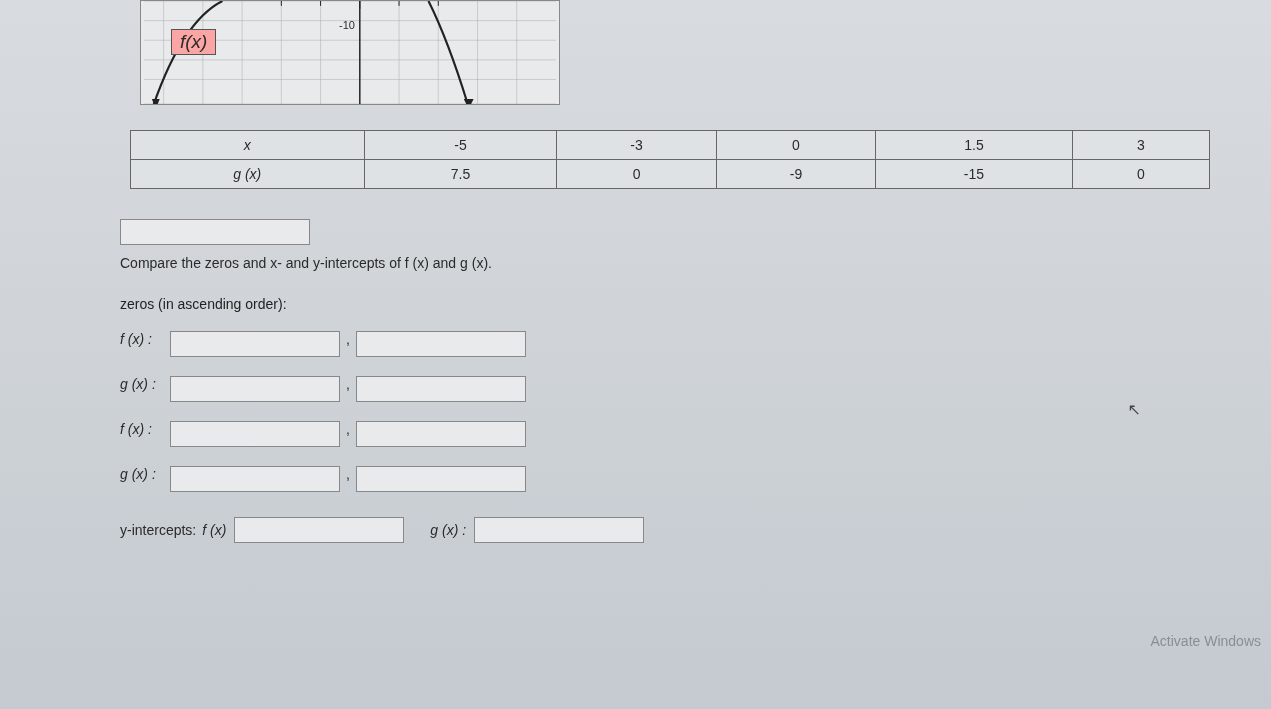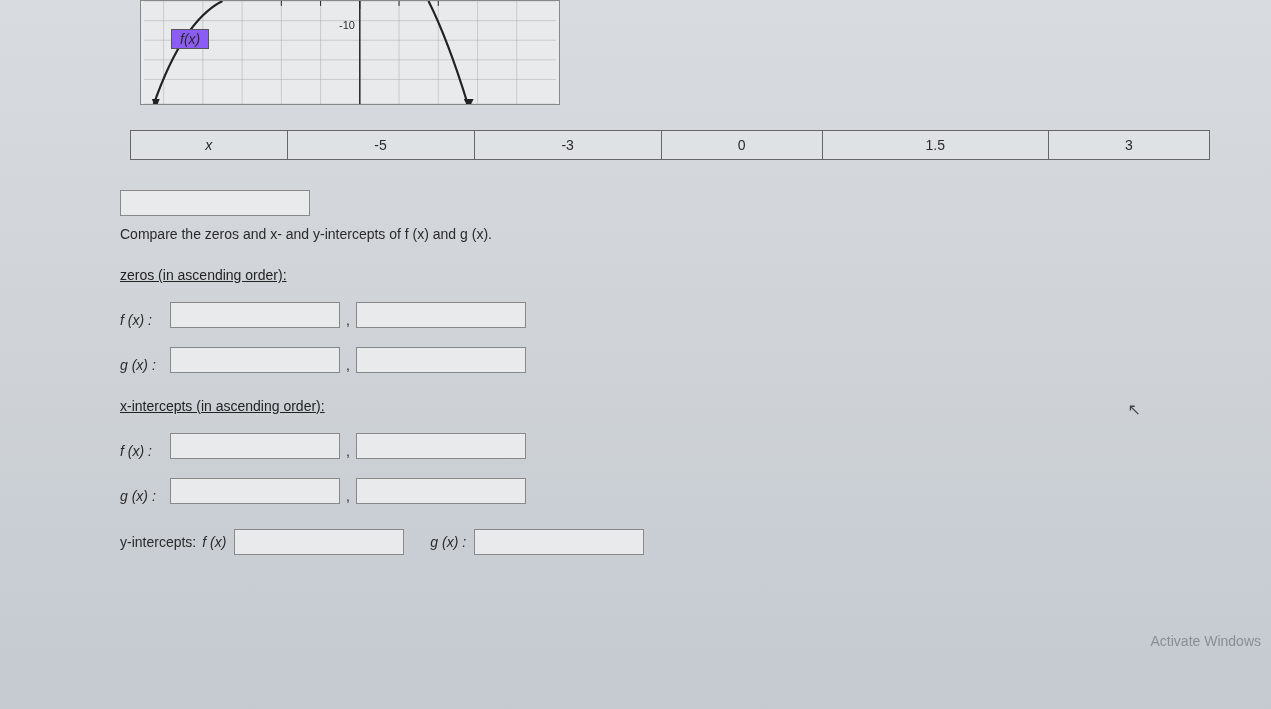--- a/index.html
+++ b/index.html
@@ -24,22 +24,22 @@
       overflow: hidden;
     }
     .graph-area svg { width: 100%; height: 100%; display: block; }
     .fx-label {
       position: absolute;
       top: 28px;
       left: 30px;
       border: 1px solid #555;
       padding: 1px 8px;
       font-style: italic;
-      background: #8b5cf6;
-      font-size: 14px;
+      background: #fca5a5;
+      font-size: 19px;
     }
     .axis-label-10 {
       position: absolute;
       top: 18px;
       left: 198px;
       font-size: 11px;
     }
     .data-table {
       margin: 25px 0 0 130px;
       border-collapse: collapse;
@@ -60,25 +60,24 @@
     }
     .question-line {
       margin-bottom: 10px;
       font-size: 14px;
     }
     .subheading {
       margin-top: 25px;
       margin-bottom: 12px;
       font-size: 14px;
       color: #222;
-      text-decoration: underline;
     }
     .input-row {
       display: flex;
-      align-items: flex-end;
+      align-items: flex-start;
       margin-bottom: 12px;
       margin-top: 19px;
     }
     .func-label {
       font-style: italic;
       font-size: 14px;
       width: 50px;
     }
     .answer-input {
       border: 1px solid #888;
@@ -167,20 +166,28 @@
 <table class="data-table">
   <tbody>
       <tr>
     <td class="header-cell">x</td>
     <td>-5</td>
     <td>-3</td>
     <td>0</td>
     <td>1.5</td>
     <td>3</td>
   </tr>
+  <tr>
+    <td class="header-cell">g (x)</td>
+    <td>7.5</td>
+    <td>0</td>
+    <td>-9</td>
+    <td>-15</td>
+    <td>0</td>
+  </tr>
 </tbody>
   </table>
 
 <div class="content-section">
   <div class="question-line">
     <input type="text" class="answer-input inline" style="">
   </div>
   <div class="question-line">Compare the zeros and x- and y-intercepts of f (x) and g (x).</div>
 
   <div class="subheading">zeros (in ascending order):</div>
@@ -190,21 +197,20 @@
     <span class="comma">,</span>
     <input type="text" class="answer-input" style="">
   </div>
   <div class="input-row">
     <span class="func-label">g (x) :</span>
     <input type="text" class="answer-input" style="">
     <span class="comma">,</span>
     <input type="text" class="answer-input" style="">
   </div>
 
-  <div class="subheading">x-intercepts (in ascending order):</div>
   <div class="input-row">
     <span class="func-label">f (x) :</span>
     <input type="text" class="answer-input" style="">
     <span class="comma">,</span>
     <input type="text" class="answer-input" style="">
   </div>
   <div class="input-row">
     <span class="func-label">g (x) :</span>
     <input type="text" class="answer-input" style="">
     <span class="comma">,</span>

